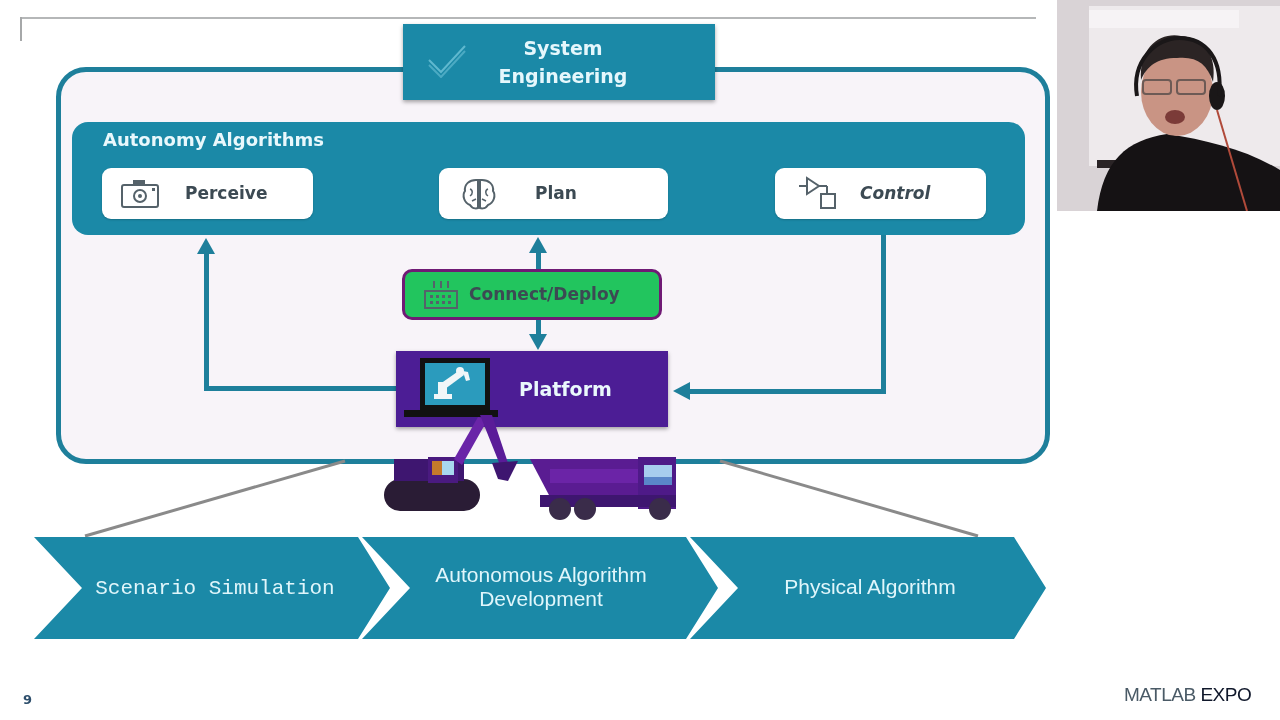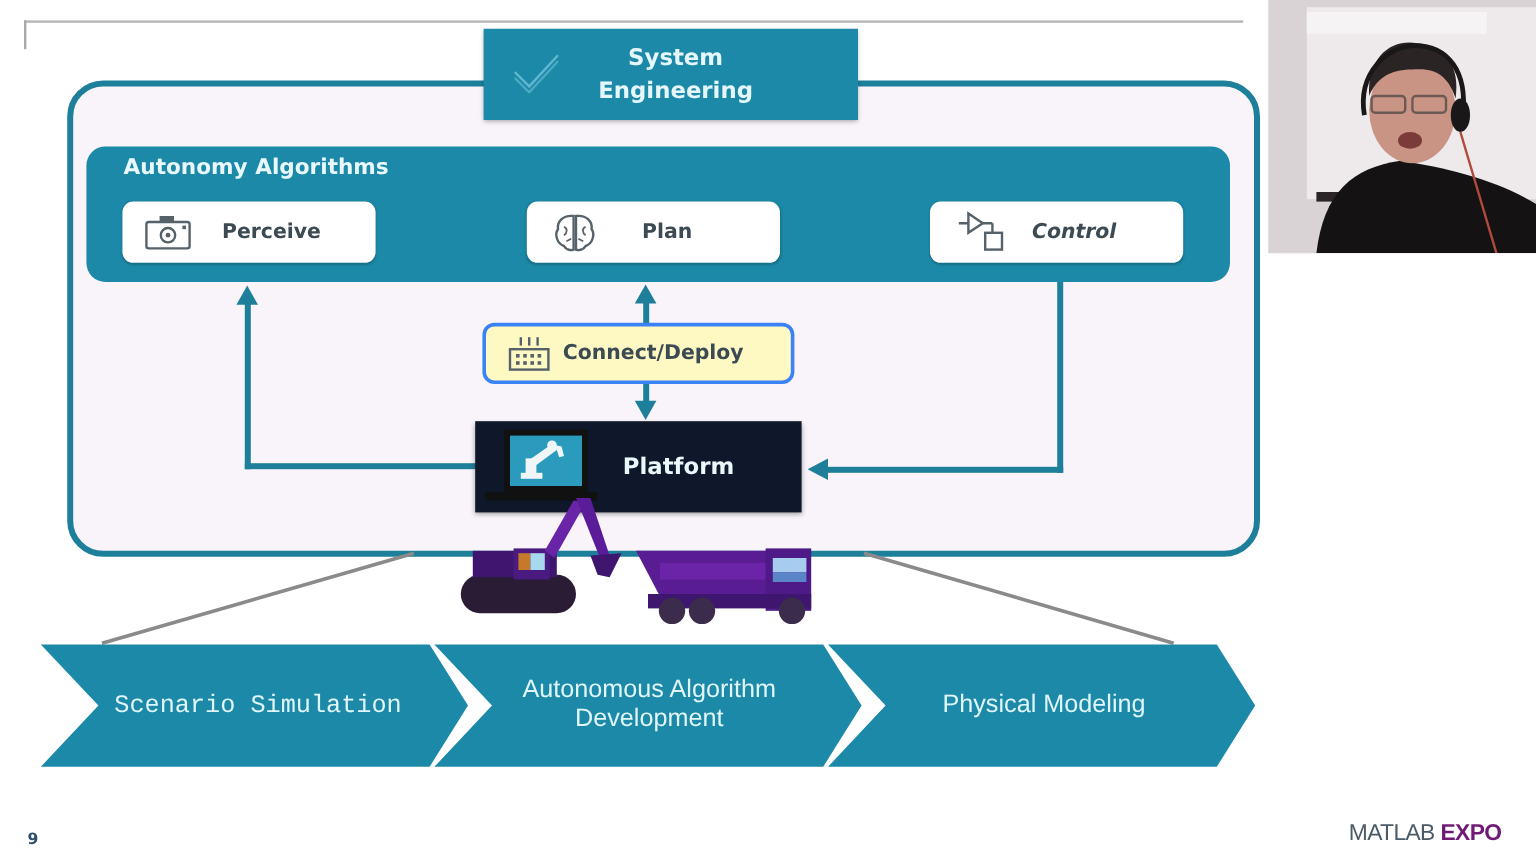--- a/index.html
+++ b/index.html
@@ -37,46 +37,46 @@
     top: 46px; height: 51px; background: #ffffff; border-radius: 9px;
     box-shadow: 0 1px 2px rgba(0,0,0,0.2);
   }
   .step-label {
     position: absolute; top: 0; height: 51px; line-height: 51px;
     color: #3c4a53; font-weight: bold; font-size: 17px;
   }
   .step-icon { position: absolute; top: 9px; }
 
   .connect-box {
-    left: 402px; top: 269px; width: 254px; height: 45px; background: #fef9c3;
-    border: 3px solid #3b82f6; border-radius: 10px;
+    left: 402px; top: 269px; width: 254px; height: 45px; background: #22c55e;
+    border: 3px solid #701a75; border-radius: 10px;
   }
   .connect-label {
     left: 64px; top: 0; line-height: 45px; color: #3c4a53; font-weight: bold; font-size: 17px;
   }
   .platform-box {
-    left: 396px; top: 351px; width: 272px; height: 76px; background: #0f172a;
+    left: 396px; top: 351px; width: 272px; height: 76px; background: #4c1d95;
     box-shadow: 0 2px 4px rgba(0,0,0,0.35);
   }
   .platform-label {
     left: 123px; top: 0; line-height: 76px; color: #eaf8fc; font-weight: bold; font-size: 19px;
   }
   .chevron-label {
     position: absolute; color: #e0f6fb; font-size: 21px; text-align: center; line-height: 24px;
     font-family: "Liberation Sans", sans-serif;
   }
   .page-num {
     left: 23px; top: 692px; color: #2e4f6c; font-weight: bold; font-size: 13px;
   }
   .expo-logo {
     left: 1124px; top: 684px; font-size: 19px; letter-spacing: -0.5px;
     font-family: "Liberation Sans", sans-serif;
   }
   .expo-logo .m { color: #4a5a66; }
-  .expo-logo .e { color: #701a75; font-weight: bold; margin-top: 24px; }
+  .expo-logo .e { color: #0f172a; font-weight: normal; margin-top: 24px; }
   .webcam {
     left: 1057px; top: 0; width: 223px; height: 211px; background: #d8d2d4; overflow: hidden;
   }
 </style>
 </head>
 <body>
 
 <div class="abs top-rule"></div>
 <div class="abs top-rule-tick"></div>
 
@@ -142,21 +142,21 @@
     <svg class="step-icon" style="left:18px;" width="42" height="32">
       <rect x="2" y="8" width="36" height="22" rx="2" fill="none" stroke="#55626a" stroke-width="2"></rect>
       <rect x="13" y="3" width="12" height="5" fill="#55626a"></rect>
       <circle cx="20" cy="19" r="6" fill="none" stroke="#55626a" stroke-width="2"></circle>
       <circle cx="20" cy="19" r="2" fill="#55626a"></circle>
       <rect x="32" y="11" width="3" height="3" fill="#55626a"></rect>
     </svg>
     <div class="step-label" style="left:83px;">Perceive</div>
   </div>
 
-  <div class="abs step-box" style="left:367px;width:211px;">
+  <div class="abs step-box" style="left:367px;width:229px;">
     <svg class="step-icon" style="left:22px;" width="36" height="34">
       <path d="M17 3 C8 2 3 8 4 14 C1 18 3 26 9 28 C12 33 17 31 17 31 Z" fill="none" stroke="#55626a" stroke-width="2"></path>
       <path d="M19 3 C28 2 33 8 32 14 C35 18 33 26 27 28 C24 33 19 31 19 31 Z" fill="none" stroke="#55626a" stroke-width="2"></path>
       <path d="M9 12 C12 13 12 17 9 19 M27 12 C24 13 24 17 27 19 M11 24 L15 22 M25 24 L21 22" fill="none" stroke="#55626a" stroke-width="1.5"></path>
     </svg>
     <div class="step-label" style="left:96px;">Plan</div>
   </div>
 
   <div class="abs step-box" style="left:703px;width:211px;font-style:italic;">
     <svg class="step-icon" style="left:22px;top:6px;" width="44" height="38">
@@ -231,21 +231,21 @@
 </svg>
 
 <div class="chevron-label" style="left:80px;top:577px;width:270px;font-family:Liberation Mono, monospace;">
   <span>Scenario Simulation</span>
 </div>
 <div class="chevron-label" style="left:400px;top:563px;width:282px;">
   <div>Autonomous Algorithm</div>
   <div>Development</div>
 </div>
 <div class="chevron-label" style="left:735px;top:575px;width:270px;">
-  <span>Physical Modeling</span>
+  <span>Physical Algorithm</span>
 </div>
 
 <div class="abs page-num">9</div>
 
 <div class="abs expo-logo">
   <span class="m">MATLAB</span>
   <span class="e">EXPO</span>
 </div>
 
 <div class="abs webcam">

